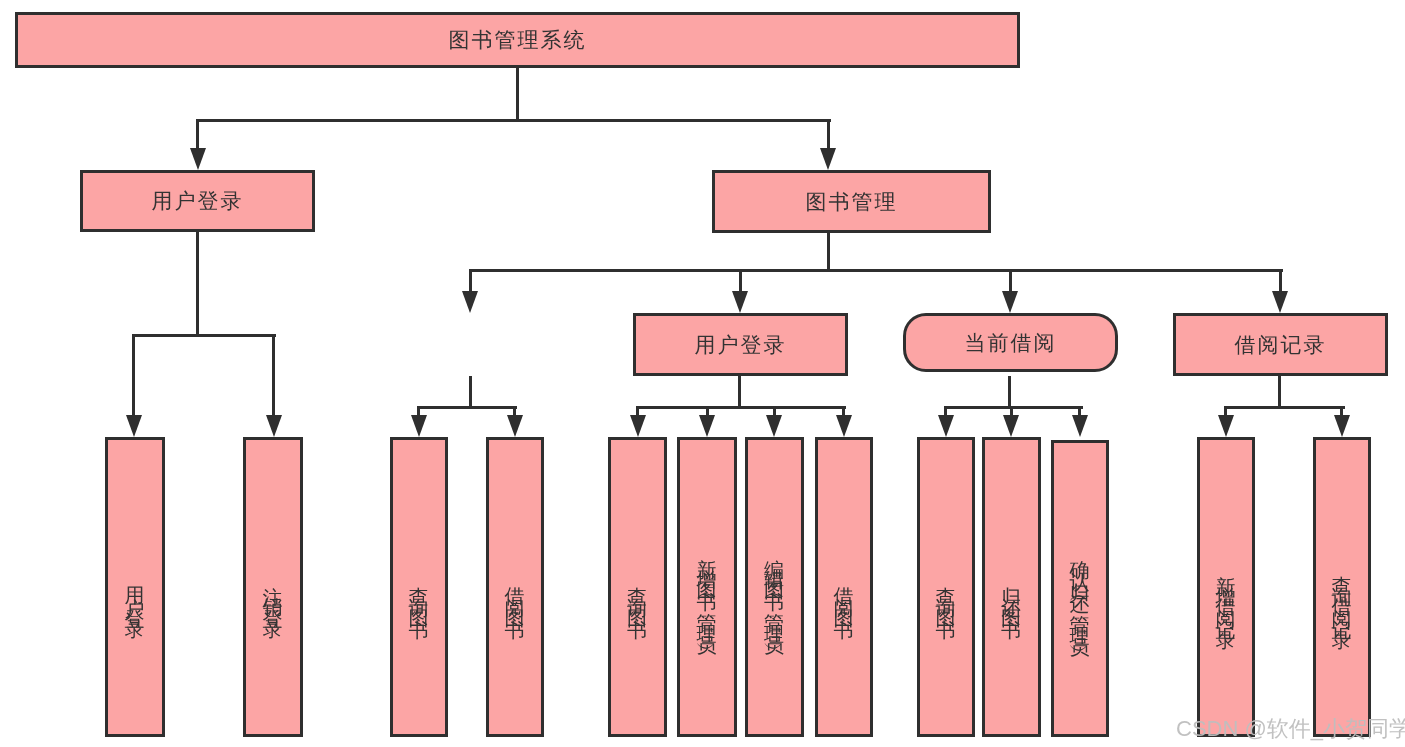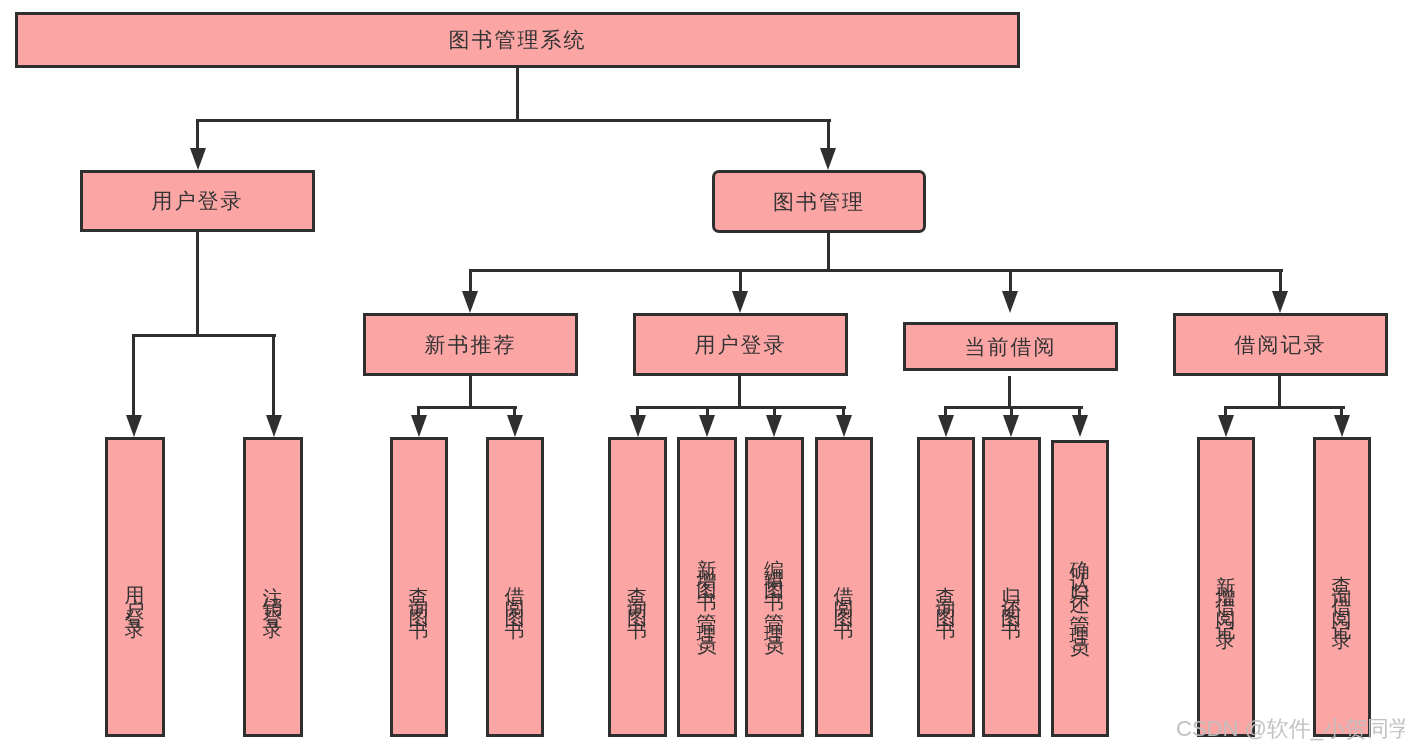--- a/index.html
+++ b/index.html
@@ -68,21 +68,21 @@
   <div class="vline" style="left:516px; top:68px; height:53px;"></div>
   <div class="hline" style="left:196px; top:119px; width:635px;"></div>
   <div class="vline" style="left:196px; top:119px; height:32px;"></div>
   <div class="vline" style="left:827px; top:119px; height:32px;"></div>
   <div class="arrow" style="left:190px; top:148px;"></div>
   <div class="arrow" style="left:820px; top:148px;"></div>
 
   <div class="box" style="left:80px; top:170px; width:235px; height:62px;">
     <span class="hlabel">用户登录</span>
   </div>
-  <div class="box" style="left:712px; top:170px; width:214px; height:63px;border-radius:7px;">
+  <div class="box" style="left:712px; top:170px; width:279px; height:63px;">
     <span class="hlabel">图书管理</span>
   </div>
 
   <div class="vline" style="left:196px; top:232px; height:105px;"></div>
   <div class="hline" style="left:132px; top:334px; width:144px;"></div>
   <div class="vline" style="left:132px; top:334px; height:86px;"></div>
   <div class="vline" style="left:272px; top:334px; height:86px;"></div>
   <div class="arrow" style="left:126px; top:415px;"></div>
   <div class="arrow" style="left:266px; top:415px;"></div>
 
@@ -90,27 +90,24 @@
   <div class="hline" style="left:469px; top:269px; width:814px;"></div>
   <div class="vline" style="left:469px; top:269px; height:26px;"></div>
   <div class="vline" style="left:739px; top:269px; height:26px;"></div>
   <div class="vline" style="left:1009px; top:269px; height:26px;"></div>
   <div class="vline" style="left:1279px; top:269px; height:26px;"></div>
   <div class="arrow" style="left:462px; top:291px;"></div>
   <div class="arrow" style="left:732px; top:291px;"></div>
   <div class="arrow" style="left:1002px; top:291px;"></div>
   <div class="arrow" style="left:1272px; top:291px;"></div>
 
-  <div class="box" style="left:363px; top:313px; width:215px; height:63px;">
-    <span class="hlabel">新书推荐</span>
-  </div>
   <div class="box" style="left:633px; top:313px; width:215px; height:63px;">
     <span class="hlabel">用户登录</span>
   </div>
-  <div class="box" style="left:903px; top:322px; width:215px; height:49px;">
+  <div class="box" style="left:903px; top:313px; width:215px; height:59px;border-radius:23px;">
     <span class="hlabel">当前借阅</span>
   </div>
   <div class="box" style="left:1173px; top:313px; width:215px; height:63px;">
     <span class="hlabel">借阅记录</span>
   </div>
 
   <div class="vline" style="left:469px; top:376px; height:33px;"></div>
   <div class="hline" style="left:417px; top:406px; width:100px;"></div>
   <div class="vline" style="left:417px; top:406px; height:14px;"></div>
   <div class="vline" style="left:513px; top:406px; height:14px;"></div>

